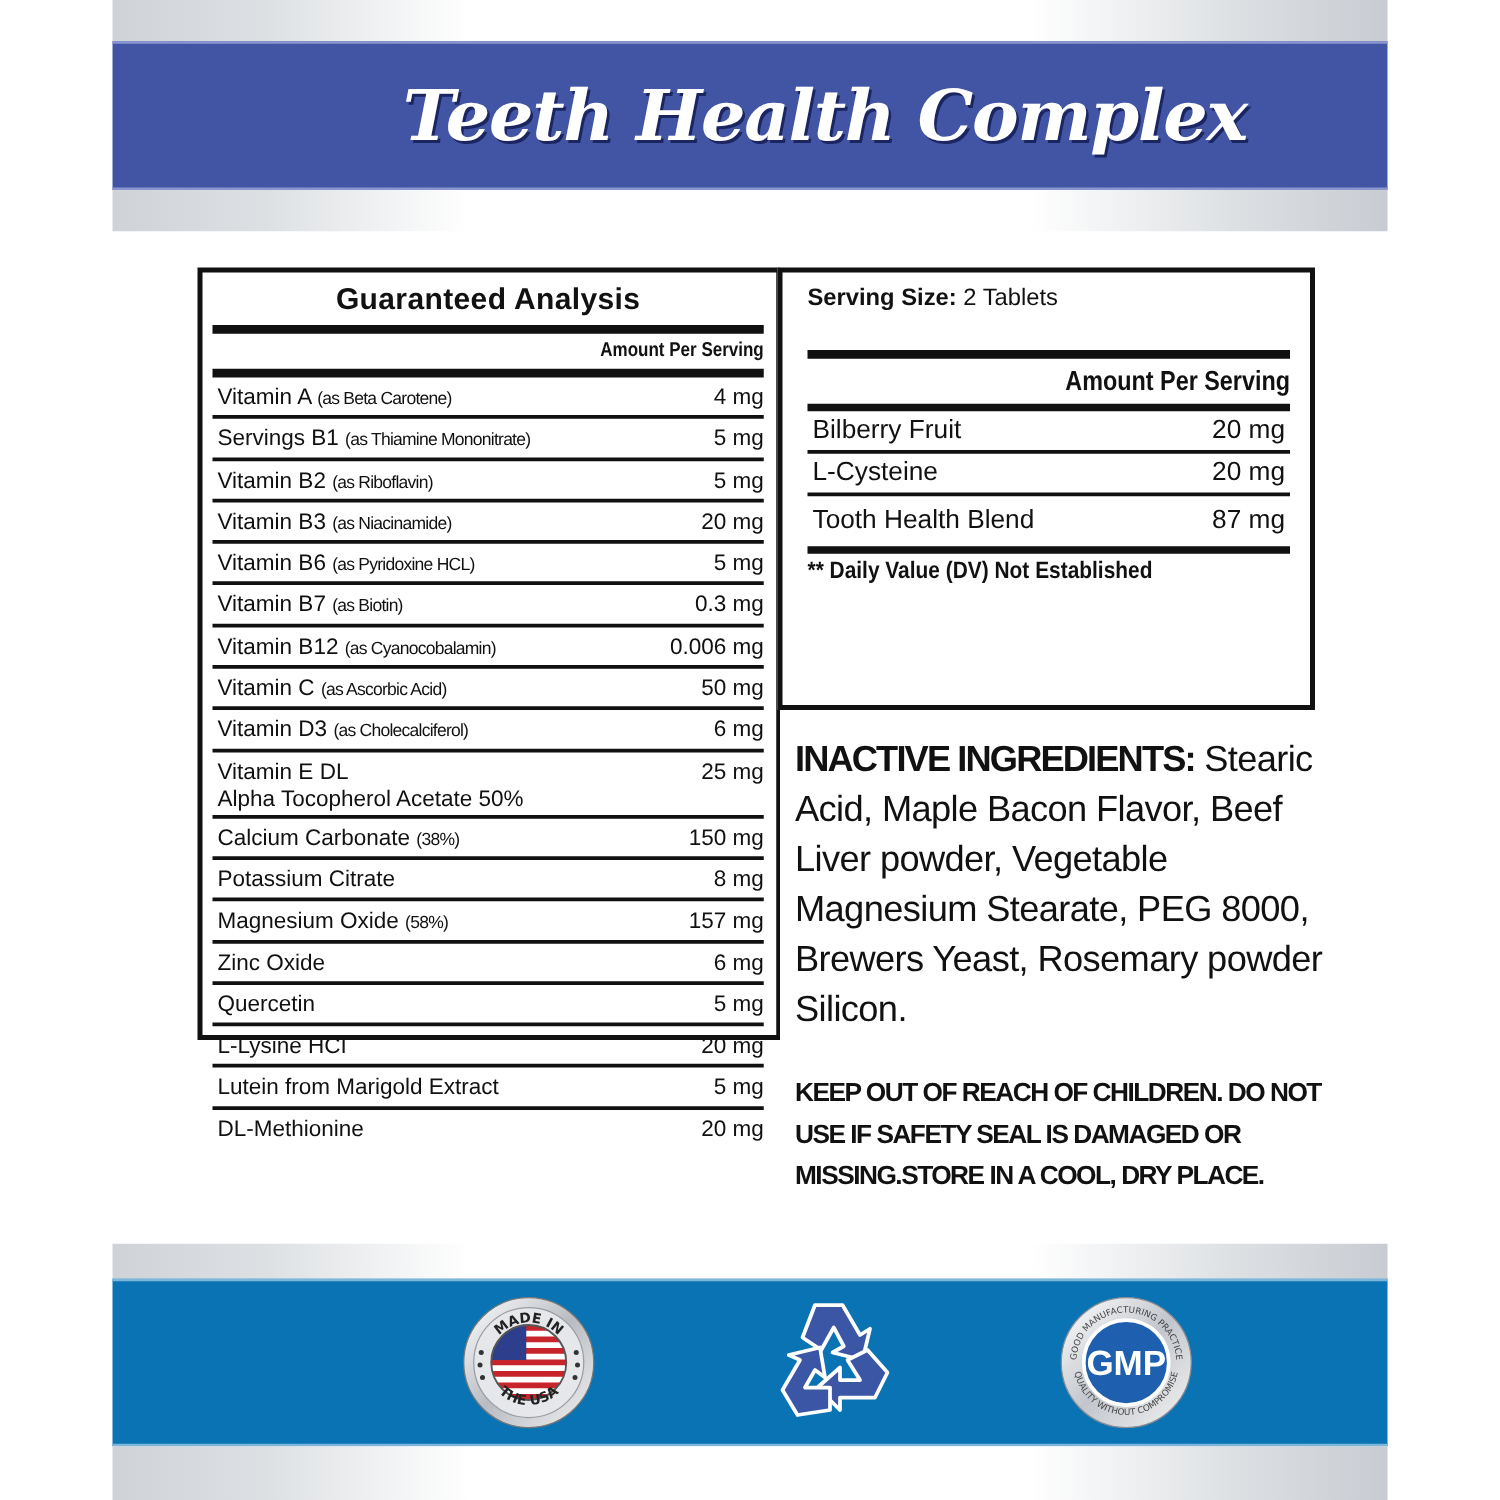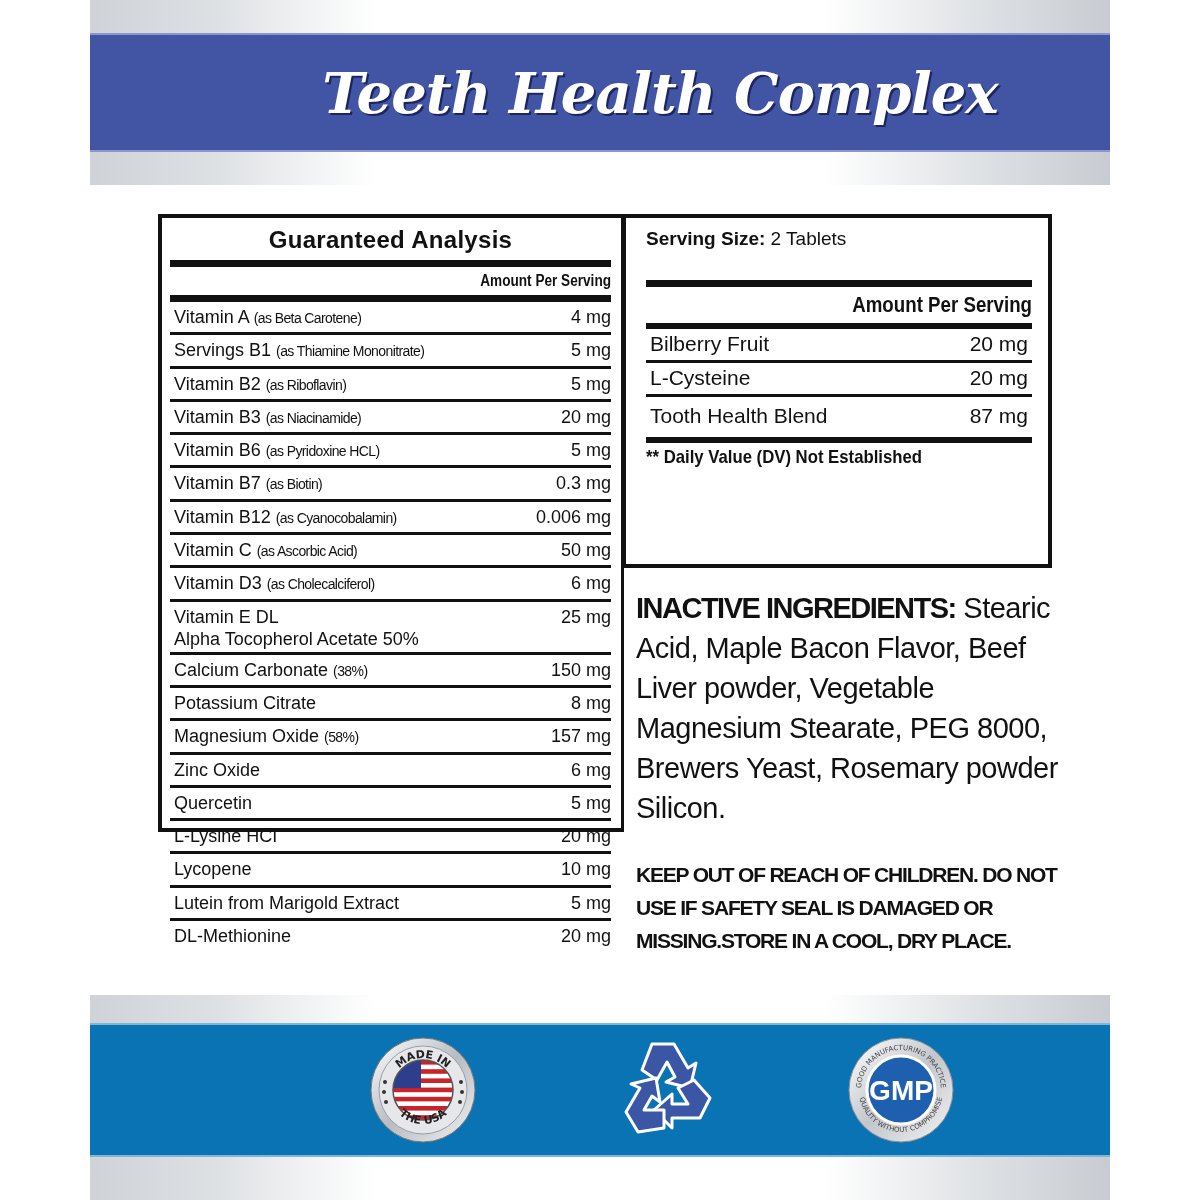--- a/index.html
+++ b/index.html
@@ -162,24 +162,20 @@
         <div class="name"><span>Zinc Oxide</span></div>
         <div class="amt">6 mg</div>
       </div>
       <div class="ga-row">
         <div class="name"><span>Quercetin</span></div>
         <div class="amt">5 mg</div>
       </div>
       <div class="ga-row">
         <div class="name"><span>L-Lysine HCI</span></div>
         <div class="amt">20 mg</div>
-      </div>
-      <div class="ga-row">
-        <div class="name"><span>Lycopene</span></div>
-        <div class="amt">10 mg</div>
       </div>
       <div class="ga-row">
         <div class="name"><span>Lutein from Marigold Extract</span></div>
         <div class="amt">5 mg</div>
       </div>
       <div class="ga-row last">
         <div class="name"><span>DL-Methionine</span></div>
         <div class="amt">20 mg</div>
       </div>
     </div>

